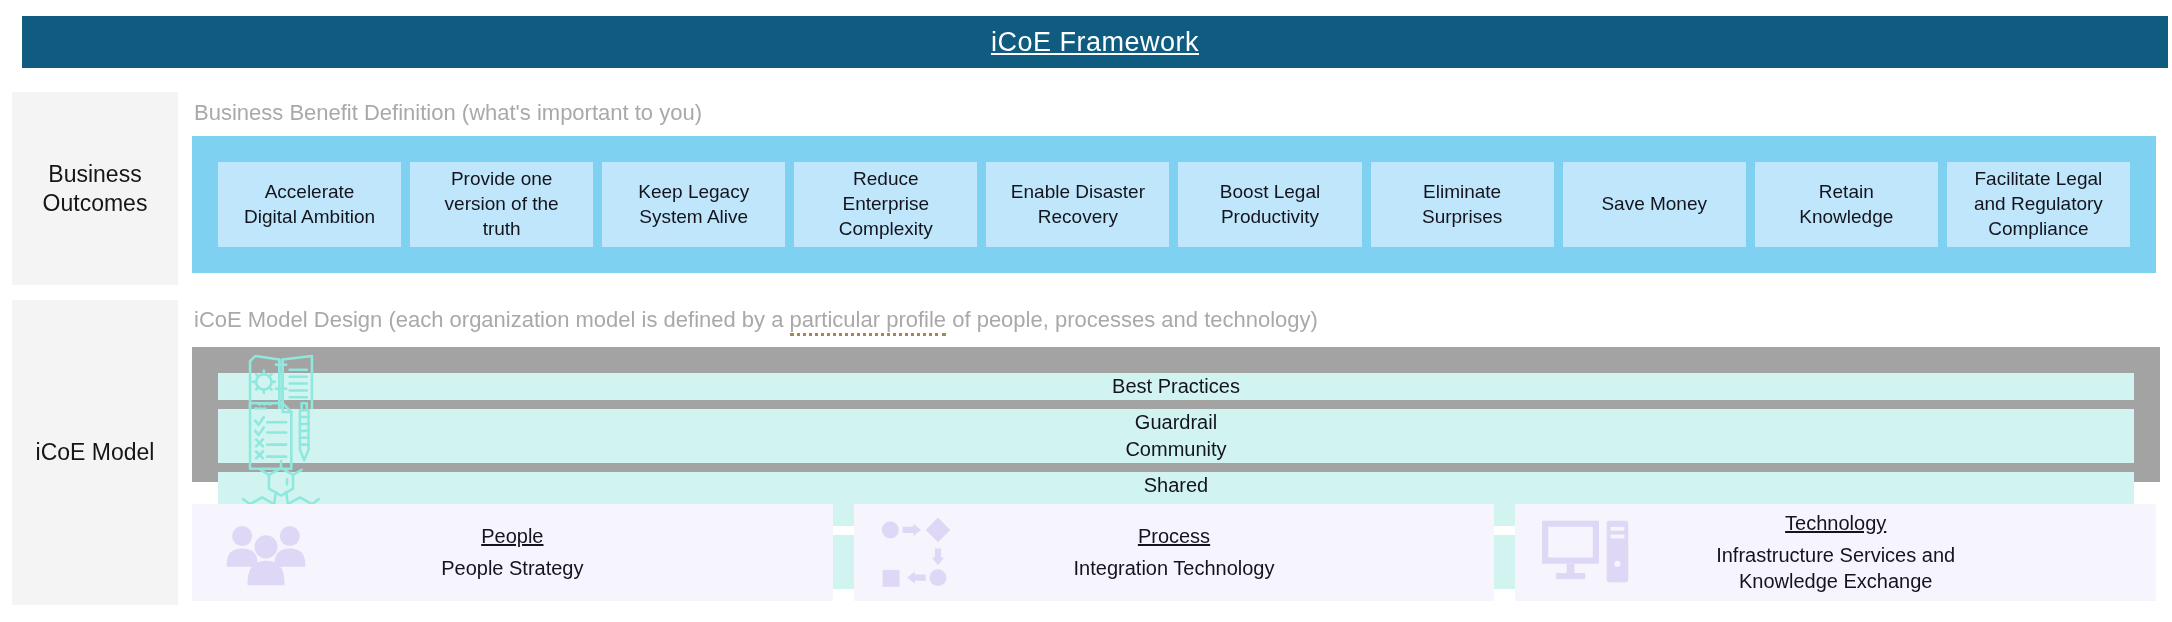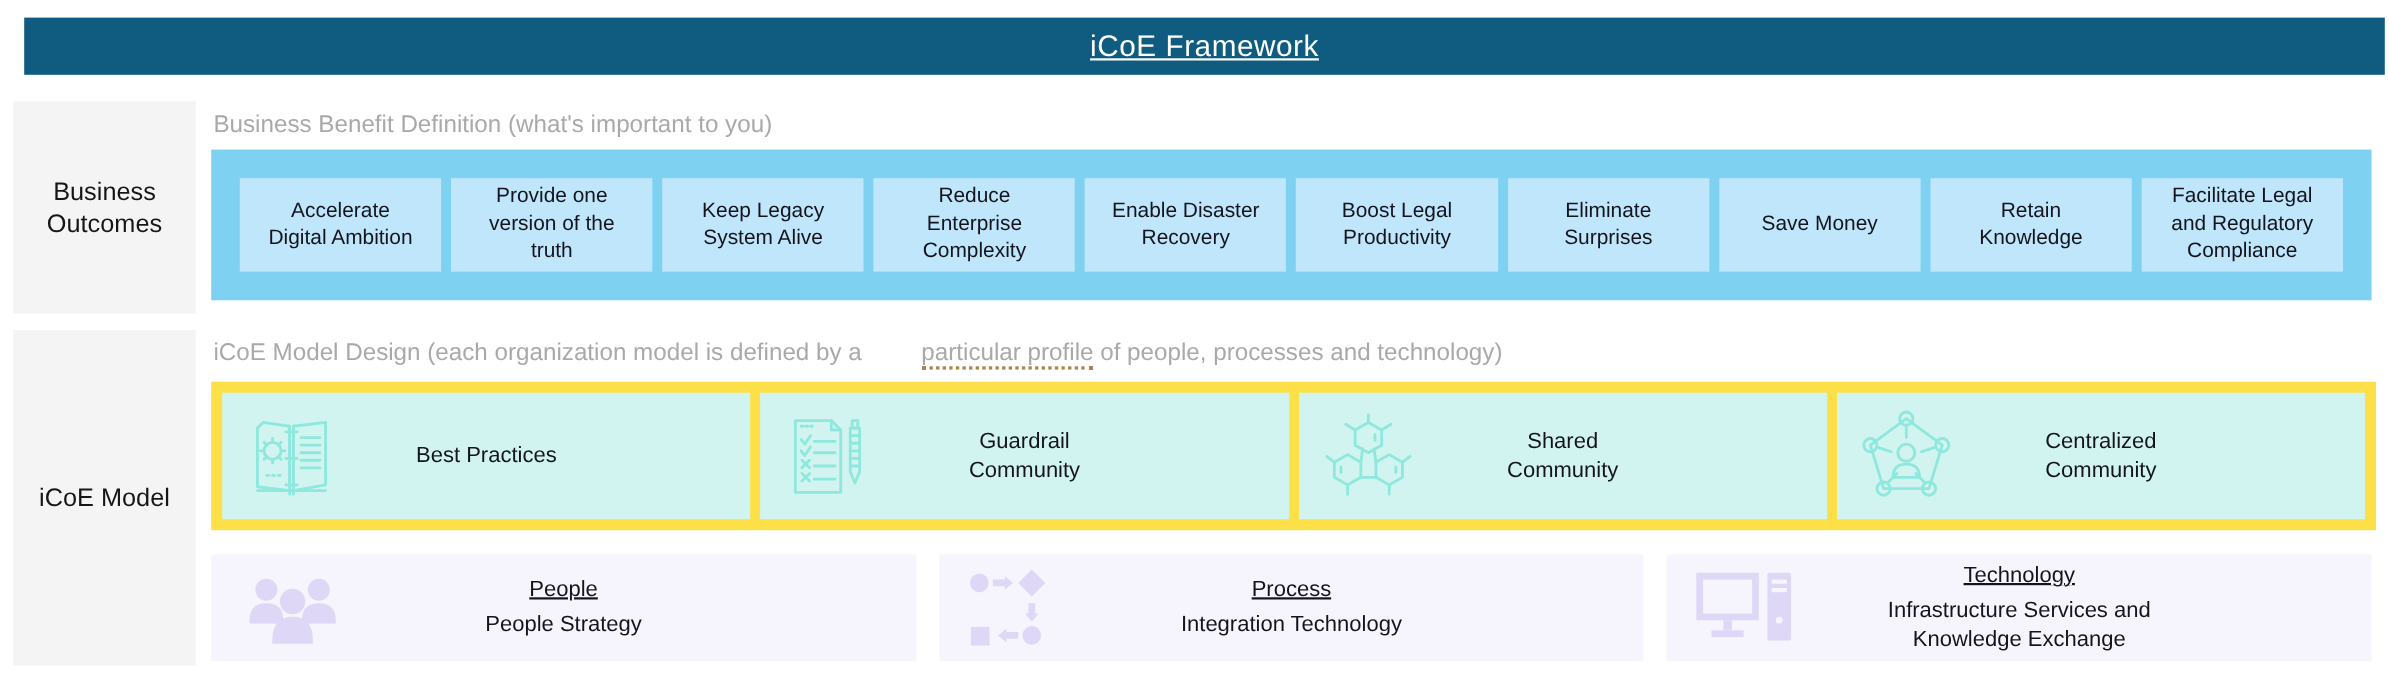--- a/index.html
+++ b/index.html
@@ -20,37 +20,37 @@
     display:flex;align-items:center;justify-content:center;text-align:center;
     font-size:23px;line-height:1.25;color:#161616;
   }
   .side-outcomes{top:92px;height:193px;}
   .side-model{top:300px;height:305px;text-align:right;}
 
   
   .section-caption{position:absolute;left:194px;font-size:22px;color:#a9a9a9;white-space:nowrap;}
   .caption-1{top:100px;}
   .caption-2{top:307px;}
-  .dotted-link{border-bottom:3px dotted #a8864c;padding-bottom:1px;margin-left:48px;}
+  .dotted-link{border-bottom:3px dotted #a8864c;padding-bottom:1px;}
 
   
   .outcomes-container{
     position:absolute;left:192px;top:136px;width:1964px;height:137px;
     background:#7ed1f1;display:flex;gap:9px;padding:26px;box-sizing:border-box;
   }
   .outcome-box{
     flex:1;background:#bfe6fa;display:flex;align-items:center;justify-content:center;
     text-align:center;font-size:19px;line-height:1.3;padding:4px 6px;
   }
   .outcome-box span{max-width:140px;display:inline-block;}
 
   
   .model-container{
     position:absolute;left:192px;top:347px;width:1968px;height:135px;
-    background:#fde047;display:flex;gap:9px;padding:10px;box-sizing:border-box;
+    background:#a3a3a3;display:flex;gap:9px;padding:26px;box-sizing:border-box;flex-direction:column;
   }
   .model-box{
     flex:1;background:#d2f4f0;position:relative;display:flex;align-items:center;
     justify-content:center;text-align:center;font-size:20px;line-height:1.35;
   }
   .model-box .label{max-width:135px;display:inline-block;}
   .model-icon{position:absolute;left:20px;top:50%;transform:translateY(-50%);width:86px;height:86px;}
   .model-icon svg{width:100%;height:100%;stroke:#8fe8dd;fill:none;stroke-width:3;stroke-linecap:round;stroke-linejoin:round;}
 
   

